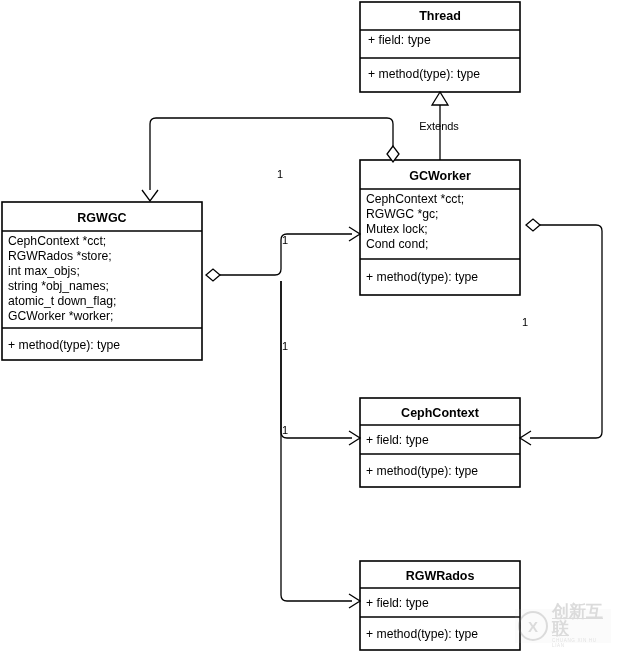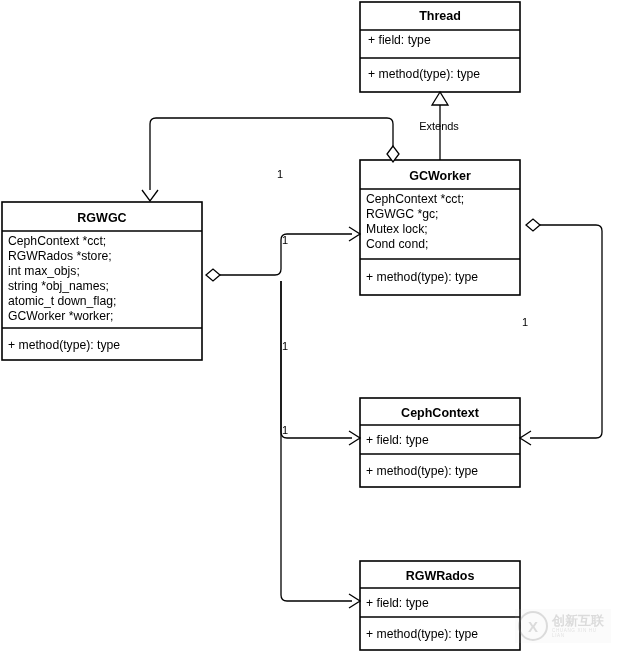--- a/index.html
+++ b/index.html
@@ -115,25 +115,26 @@
     font-family: "Liberation Sans", sans-serif;
     flex: 0 0 auto;
   }
   #watermark .wm-texts {
     display: flex;
     flex-direction: column;
     justify-content: center;
     line-height: 1;
   }
   #watermark .wm-cn {
-    font-size: 13px;
+    font-size: 17px;
     font-weight: bold;
     color: #8a8a8a;
     font-family: "DejaVu Sans", sans-serif;
     letter-spacing: 0px;
+    text-decoration: underline;
   }
   #watermark .wm-py {
     font-size: 4.6px;
     color: #9a9a9a;
     font-family: "Liberation Sans", sans-serif;
     letter-spacing: 0.6px;
     margin-top: 2px;
   }
 </style>
 </head>

